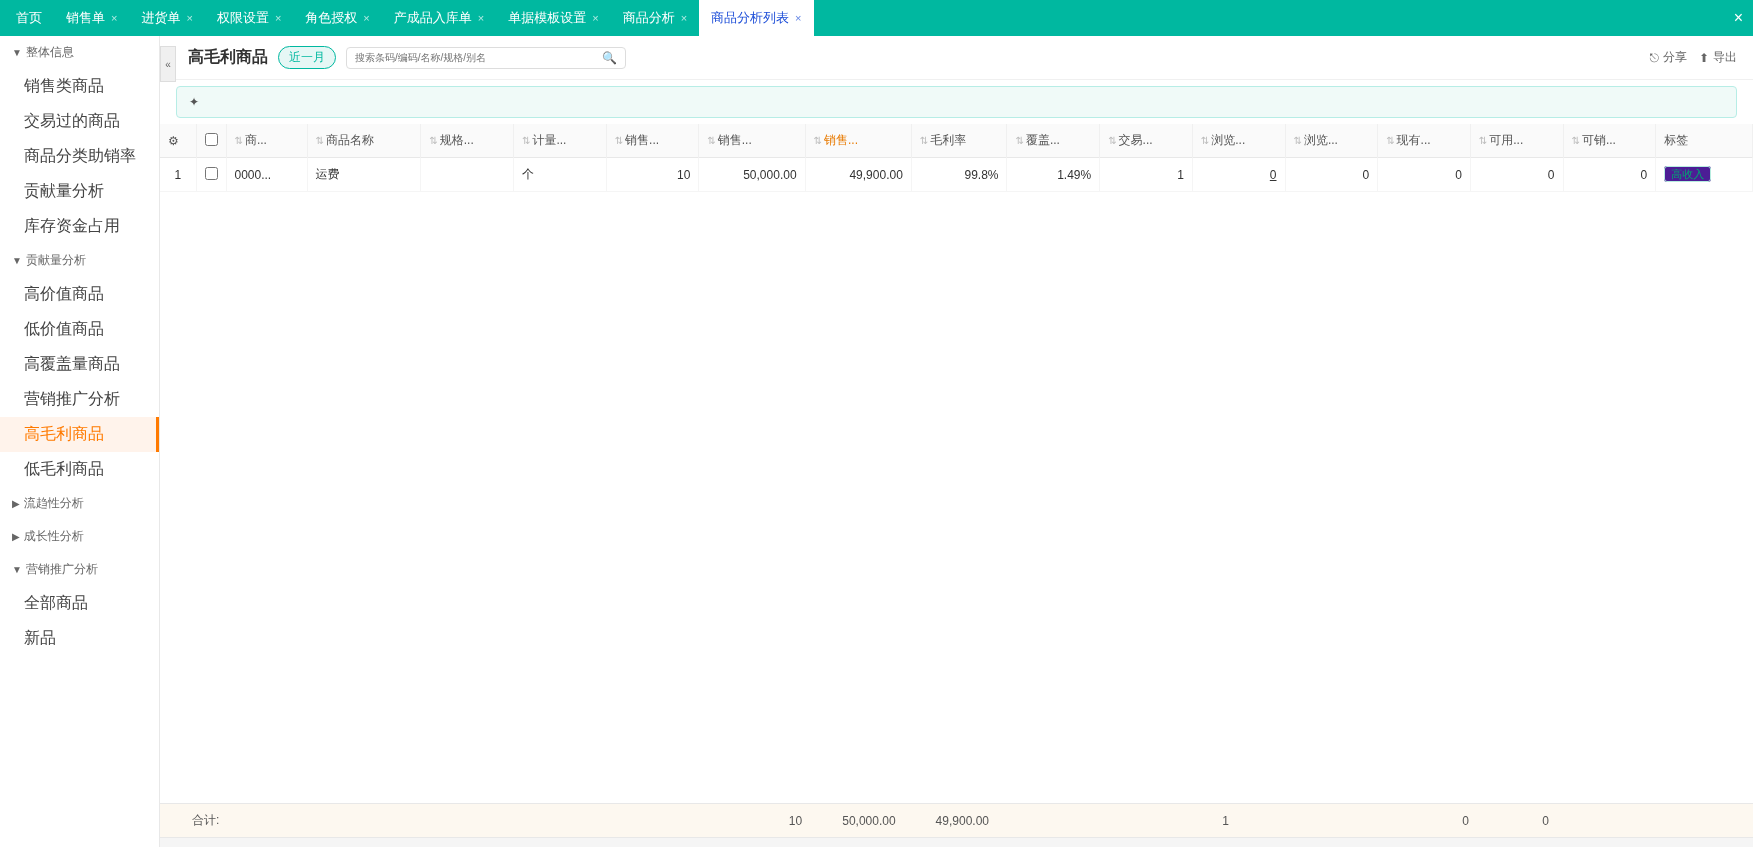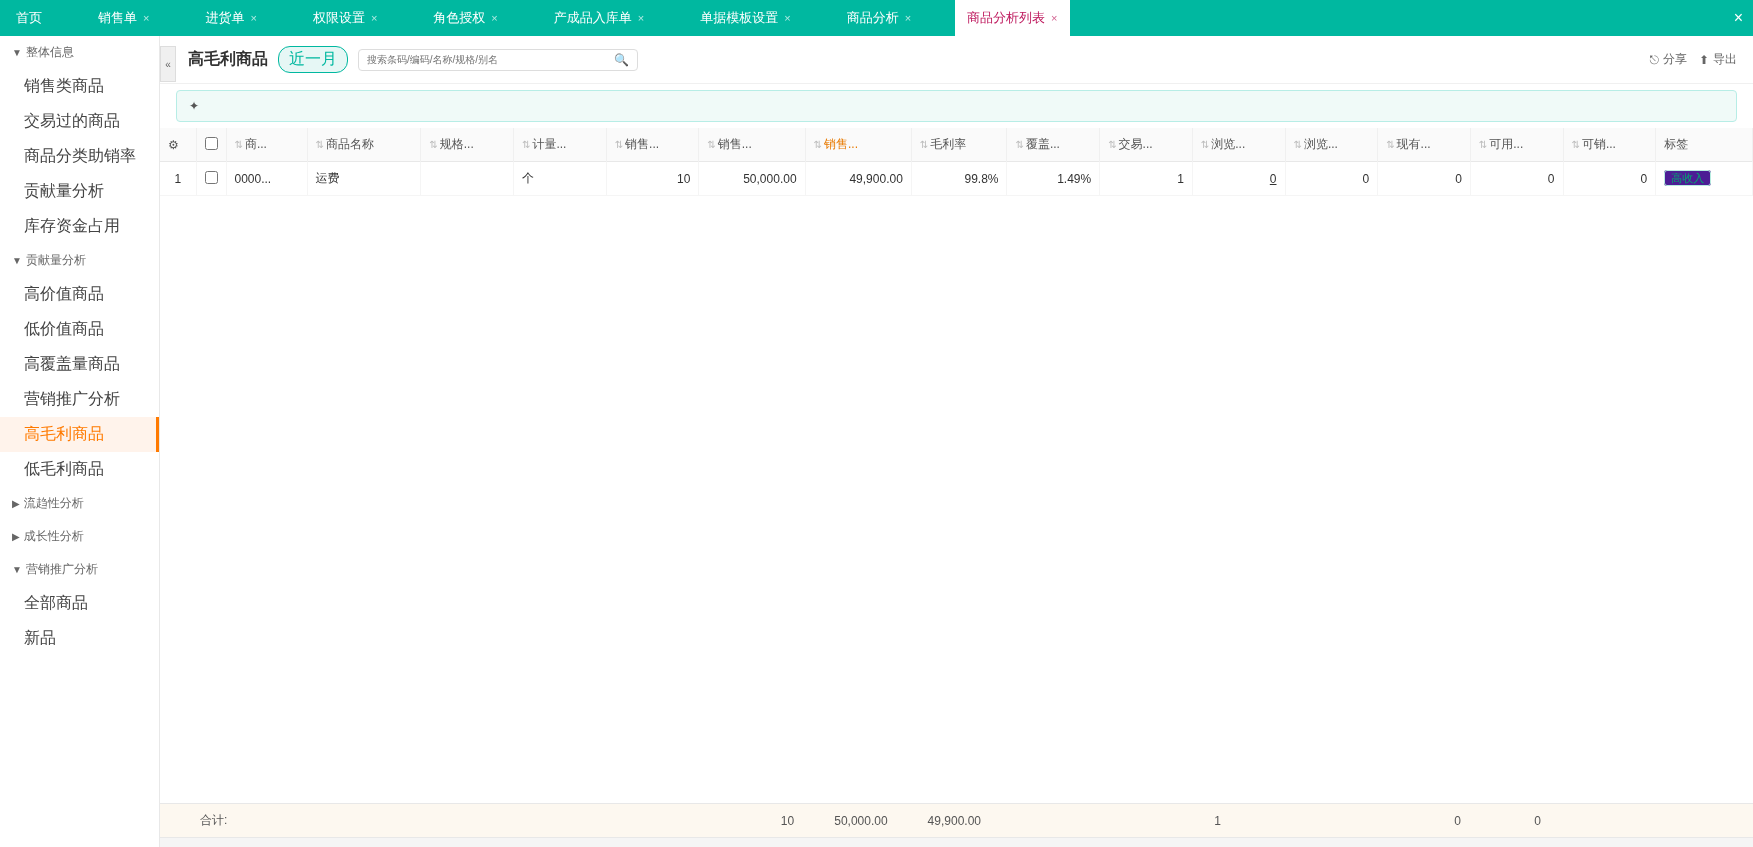--- a/index.html
+++ b/index.html
@@ -6,35 +6,34 @@
     body { background: #f5f5f5; font-size: 12px; color: #333; overflow: hidden; }
 
     
     .top-nav {
       background: #00b8a0;
       display: flex;
       align-items: flex-start;
       height: 36px;
       padding: 0 4px;
       position: relative;
-      gap: 32px;
     }
     .top-nav .nav-item {
       padding: 0 12px;
       height: 36px;
       display: flex;
       align-items: center;
       color: #fff;
       cursor: pointer;
       white-space: nowrap;
       font-size: 13px;
     }
     .top-nav .nav-item.active {
       background: #fff;
-      color: #be185d;
+      color: #1d4ed8;
       height: 36px;
     }
     .top-nav .nav-item .close-btn {
       margin-left: 6px;
       color: inherit;
       font-size: 11px;
       opacity: 0.7;
     }
     .close-window {
       position: absolute;
@@ -122,21 +121,21 @@
       font-weight: bold;
       color: #333;
     }
     .filter-btn {
       background: #e6f7f5;
       color: #00b8a0;
       border: 1px solid #00b8a0;
       border-radius: 12px;
       padding: 2px 10px;
       cursor: pointer;
-      font-size: 16px;
+      font-size: 12px;
     }
     .search-box {
       display: flex;
       align-items: center;
       border: 1px solid #ddd;
       border-radius: 4px;
       padding: 3px 8px;
       flex: 1;
       max-width: 280px;
     }
@@ -220,21 +219,21 @@
       border-radius: 3px;
       padding: 1px 6px;
       font-size: 11px;
     }
     .underline-link { text-decoration: underline; color: #333; cursor: pointer; }
 
     
     .table-footer {
       background: #fdf8f0;
       border-top: 1px solid #e8e8e8;
-      padding: 8px 32px;
+      padding: 8px 24px;
       display: flex;
       align-items: center;
       gap: 0;
       font-size: 12px;
       color: #555;
     }
     .footer-label { padding: 0 8px; }
     .footer-cell {
       padding: 0 20px;
       min-width: 80px;

